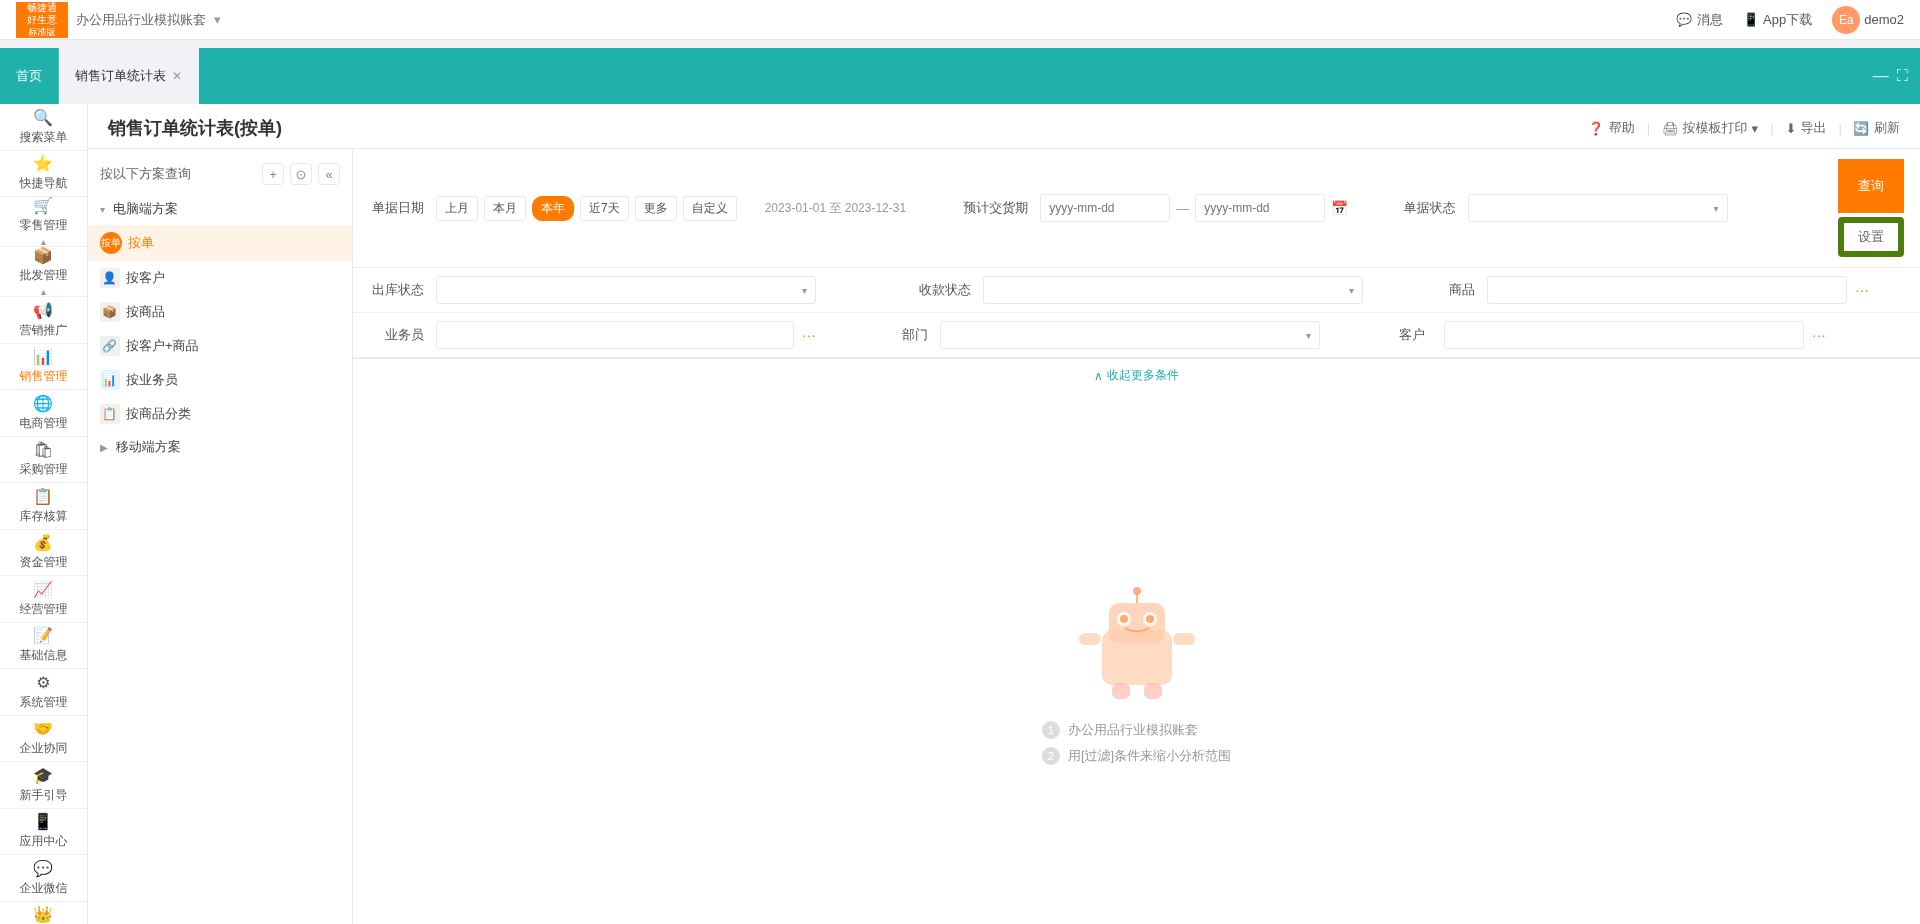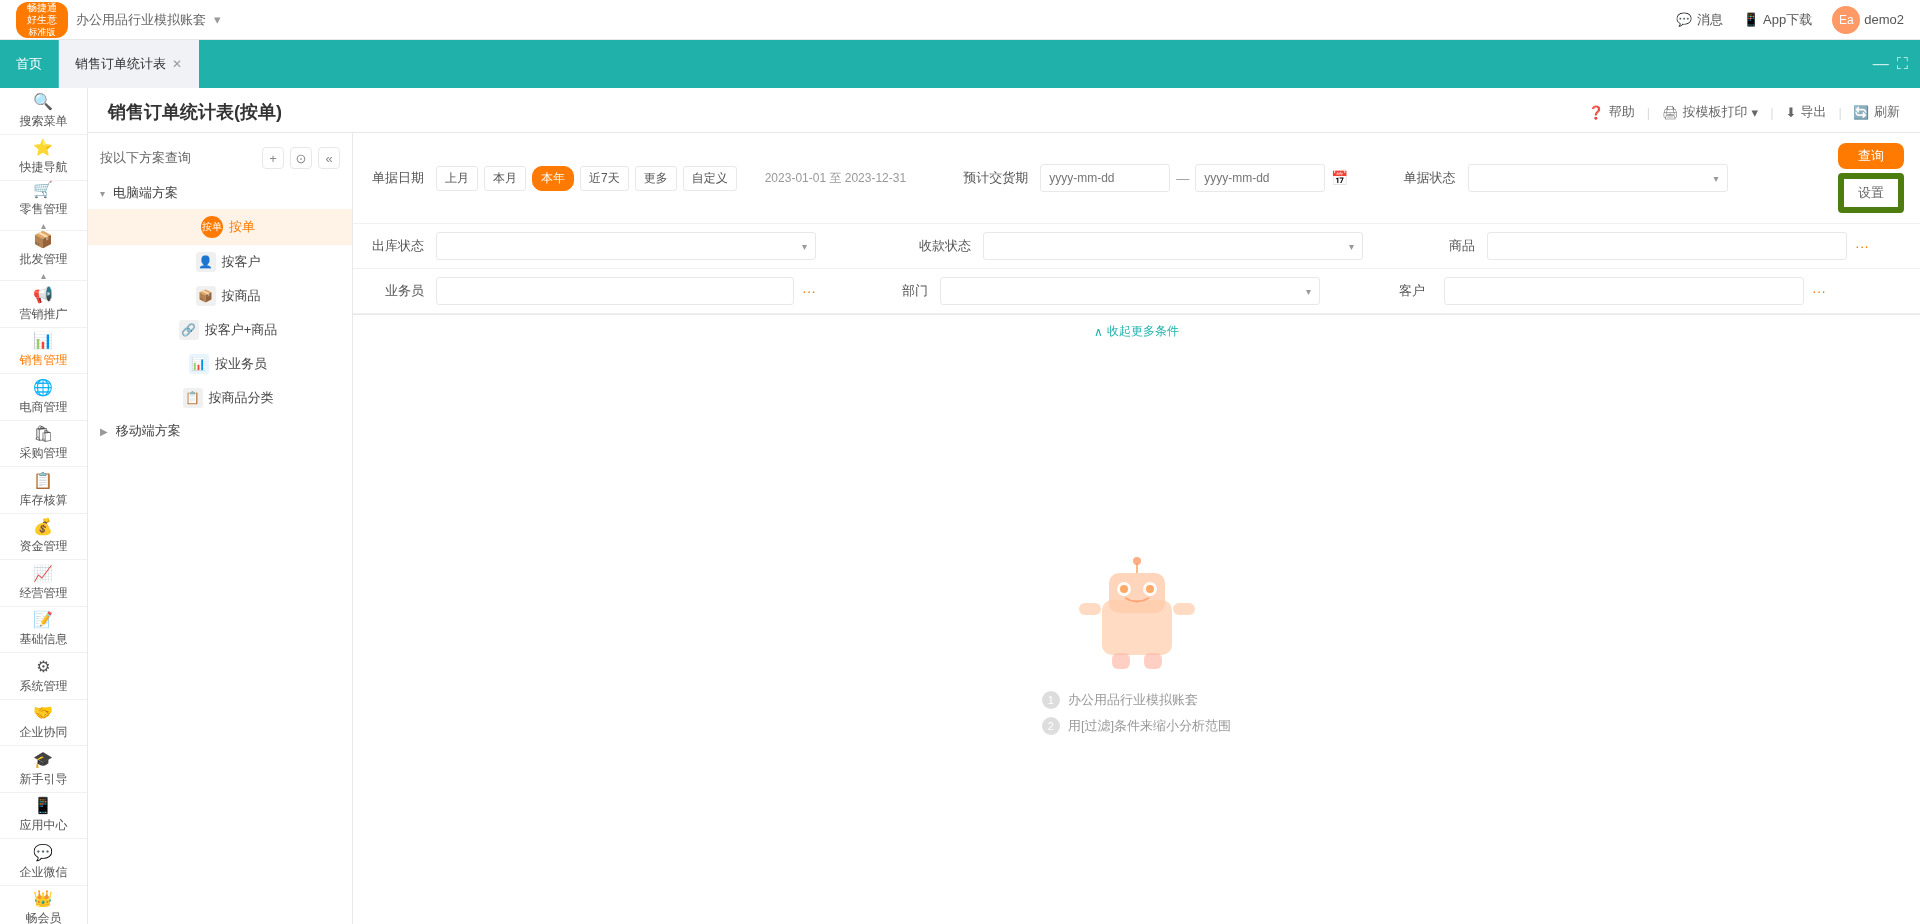--- a/index.html
+++ b/index.html
@@ -1,30 +1,30 @@
 <!DOCTYPE html>
 <html><head>
   <meta charset="utf-8">
   <style>
     * { margin: 0; padding: 0; box-sizing: border-box; }
     body { font-family: 'Microsoft YaHei', Arial, sans-serif; font-size: 13px; background: #f0f2f5; color: #333; width: 1920px; min-height: 924px; overflow-x: hidden; }
 
     
     .topbar { height: 40px; background: #fff; display: flex; align-items: center; justify-content: space-between; padding: 0 16px; border-bottom: 1px solid #e8e8e8; }
     .topbar-left { display: flex; align-items: center; gap: 8px; }
-    .logo-box { width: 52px; height: 36px; background: #ff7a00; border-radius: 12px; display: flex; align-items: center; justify-content: center; }
+    .logo-box { width: 52px; height: 36px; background: #ff7a00; border-radius: 0; display: flex; align-items: center; justify-content: center; }
     .logo-text { color: #fff; font-size: 10px; text-align: center; line-height: 1.2; }
     .breadcrumb-title { font-size: 13px; color: #666; }
     .breadcrumb-arrow { color: #999; }
     .topbar-right { display: flex; align-items: center; gap: 20px; }
     .topbar-icon-item { display: flex; align-items: center; gap: 4px; color: #555; cursor: pointer; font-size: 13px; }
     .avatar { width: 28px; height: 28px; border-radius: 50%; background: #ff9966; display: flex; align-items: center; justify-content: center; color: #fff; font-size: 12px; }
 
     
-    .tabbar { height: 48px; background: #20b2aa; display: flex; align-items: stretch; }
+    .tabbar { height: 56px; background: #20b2aa; display: flex; align-items: stretch; margin-top: 8px; }
     .tab-item { display: flex; align-items: center; padding: 0 16px; color: rgba(255,255,255,0.85); cursor: pointer; font-size: 13px; gap: 6px; border-right: 1px solid rgba(255,255,255,0.2); }
     .tab-item.active { background: #f0f2f5; color: #333; }
     .tab-close { color: #999; font-size: 12px; cursor: pointer; }
     .tab-item:first-child { color: #fff; font-size: 13px; }
     .tab-expand { margin-left: auto; display: flex; align-items: center; padding: 0 12px; color: rgba(255,255,255,0.8); gap: 8px; }
     .tab-expand span { cursor: pointer; font-size: 16px; }
 
     
     .main-layout { display: flex; height: calc(924px - 80px); }
 
@@ -49,35 +49,35 @@
     .panel-layout { display: flex; flex: 1; overflow: hidden; }
     .left-panel { width: 265px; background: #fff; border-right: 1px solid #e8e8e8; padding: 10px 0; overflow-y: auto; flex-shrink: 0; }
     .panel-header { display: flex; align-items: center; justify-content: space-between; padding: 4px 12px 8px; }
     .panel-header-title { font-size: 13px; color: #666; }
     .panel-header-icons { display: flex; gap: 6px; }
     .panel-icon-btn { width: 22px; height: 22px; border-radius: 4px; display: flex; align-items: center; justify-content: center; cursor: pointer; color: #888; font-size: 13px; border: 1px solid #e8e8e8; }
 
     .tree-item { display: flex; align-items: center; padding: 7px 12px; cursor: pointer; font-size: 13px; color: #444; gap: 6px; }
     .tree-item.selected { background: #fff3e8; color: #ff7a00; }
     .tree-arrow { color: #999; font-size: 10px; margin-right: 2px; }
-    .tree-child { padding-left: 28px; justify-content: center; }
+    .tree-child { padding-left: 12px; }
     .tree-icon { width: 18px; height: 18px; display: inline-flex; align-items: center; justify-content: center; border-radius: 3px; font-size: 12px; }
     .tree-icon.orange { background: #ff7a00; color: #fff; border-radius: 50%; width: 22px; height: 22px; font-size: 11px; }
 
     
     .right-panel { flex: 1; display: flex; flex-direction: column; overflow: hidden; }
 
     .date-filter-group { display: flex; align-items: center; gap: 6px; }
     .date-btn { padding: 3px 8px; border: 1px solid #e8e8e8; border-radius: 3px; cursor: pointer; font-size: 12px; color: #555; background: #fff; }
     .date-btn.active { background: #ff7a00; color: #fff; border-color: #ff7a00; border-radius: 10px; }
     .date-input { height: 28px; border: 1px solid #e8e8e8; border-radius: 3px; padding: 0 8px; font-size: 12px; color: #999; width: 130px; outline: none; }
     .ellipsis-btn { color: #ff7a00; cursor: pointer; font-size: 14px; margin-left: 4px; }
 
     .collapse-bar { display: flex; align-items: center; justify-content: center; padding: 8px; cursor: pointer; color: #20b2aa; font-size: 12px; gap: 4px; border-top: 1px solid #e8e8e8; background: #fff; }
-    .btn-primary { background: #ff7a00; color: #fff; border: none; border-radius: 8px; padding: 4px 20px; cursor: pointer; font-size: 13px; }
+    .btn-primary { background: #ff7a00; color: #fff; border: none; border-radius: 0; padding: 18px 20px; cursor: pointer; font-size: 13px; }
     .btn-secondary { background: #fff; color: #666; border: 6px solid #4d7c0f; border-radius: 4px; padding: 5px 0; cursor: pointer; font-size: 13px; }
 
     
     .empty-state { flex: 1; display: flex; flex-direction: column; align-items: center; justify-content: center; background: #fff; gap: 16px; }
     .empty-tips { display: flex; flex-direction: column; gap: 8px; }
     .empty-tip-item { display: flex; align-items: center; gap: 8px; color: #999; font-size: 13px; }
     .tip-num { width: 18px; height: 18px; border-radius: 50%; background: #ddd; color: #fff; font-size: 11px; display: flex; align-items: center; justify-content: center; flex-shrink: 0; }
 
     
     ::-webkit-scrollbar { width: 4px; height: 4px; }

